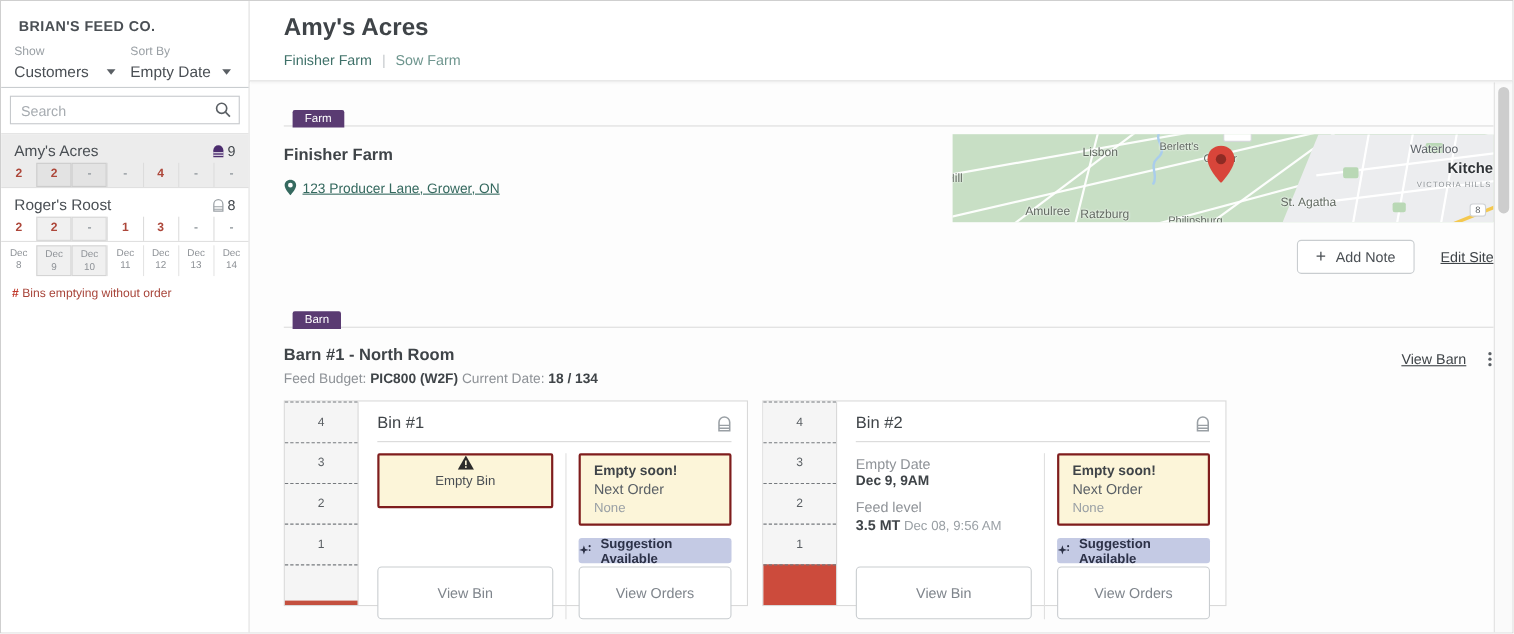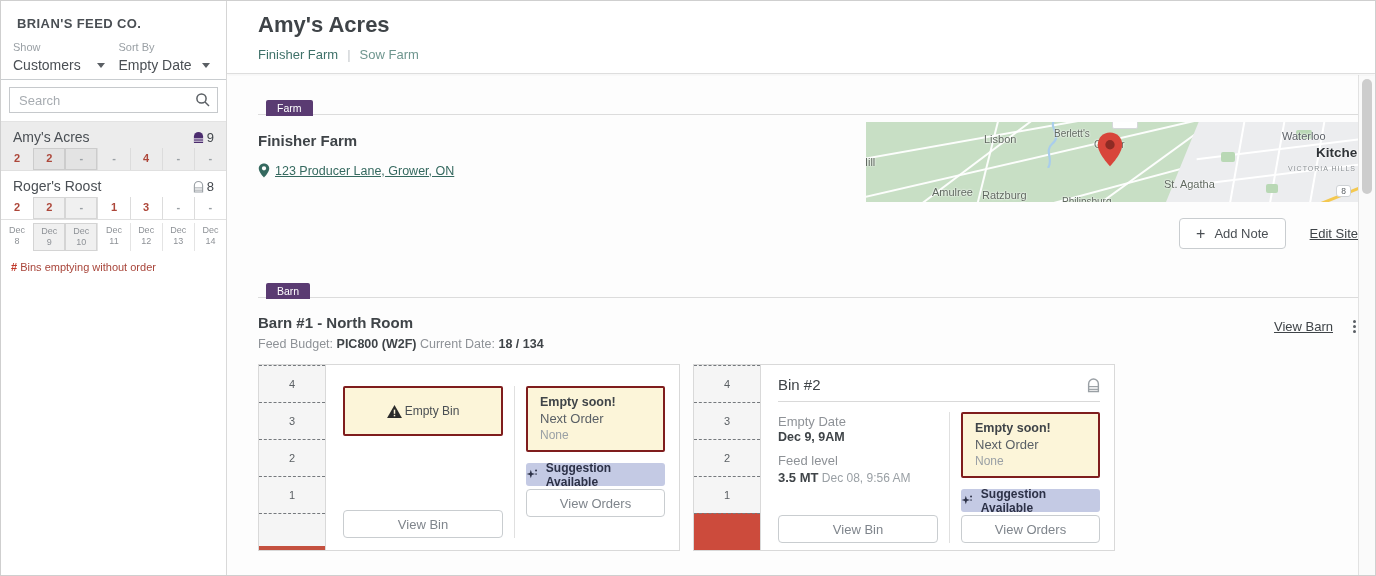--- a/index.html
+++ b/index.html
@@ -92,27 +92,27 @@
   .gauge-seg.red { background:#cc4b3c; }
   .gauge-strip { position:absolute; left:0; right:0; bottom:0; height:4px; background:#c4503f; }
   .bin-body { flex:1; padding:11px 14px 12px 17px; display:flex; flex-direction:column; }
   .bin-title-row { display:flex; align-items:center; justify-content:space-between; border-bottom:1px solid #d9d9d9; padding-bottom:8px; }
   .bin-title { font-size:15px; color:#3f4448; }
   .bin-cols { display:flex; flex:1; margin-top:10px; }
   .bin-col-l { width:160px; display:flex; flex-direction:column; }
   .col-div { width:1px; background:#e0e0e0; margin:0 11px; }
   .bin-col-r { flex:1; display:flex; flex-direction:column; }
   .warnbox { background:#fcf5d9; border:2px solid #7f1d1d; border-radius:2px; }
-  .empty-bin-box { height:50px; display:flex; flex-direction:row; align-items:center; justify-content:center; gap:3px; font-size:12px; color:#4a4f54; }
+  .empty-bin-box { height:50px; display:flex; flex-direction:column; align-items:center; justify-content:flex-start; gap:3px; font-size:12px; color:#4a4f54; }
   .empty-soon-box { padding:7px 12px 8px; }
   .es-title { font-size:12.5px; font-weight:bold; color:#3f4448; }
   .es-line { font-size:13px; color:#5a6066; margin-top:2px; }
   .es-sub { font-size:12px; color:#9aa0a5; margin-top:2px; }
   .suggestion { margin-top:11px; height:23px; background:#c4cae4; border-radius:3px; display:flex; align-items:center; justify-content:center; gap:7px; font-size:12px; font-weight:bold; color:#2c3147; cursor:pointer; }
-  .ghost-btn { margin-top:auto; height:28px; border:1px solid #c9cdd0; border-radius:4px; background:#fff; color:#7f858c; font-size:13px; font-family:inherit; cursor:pointer; width:100%; }
+  .ghost-btn { margin-top:auto; height:48px; border:1px solid #c9cdd0; border-radius:4px; background:#fff; color:#7f858c; font-size:13px; font-family:inherit; cursor:pointer; width:100%; }
   .btn-gap { margin-top:3px; }
   .empty-date-lbl { font-size:13px; color:#8e9297; margin-top:2px; }
   .days-line { display:flex; align-items:baseline; gap:5px; }
   .days-val { font-size:20px; font-weight:bold; color:#2e6b63; }
   .days-unit { font-size:13px; color:#8e9297; }
   .date-bold { font-size:12.5px; font-weight:bold; color:#3f4448; margin-top:1px; }
   .feed-lbl { font-size:13px; color:#8e9297; margin-top:9px; }
   .feed-line { font-size:12px; color:#9aa0a5; margin-top:2px; }
   .feed-line b { font-size:13px; color:#3f4448; }
 
@@ -340,20 +340,28 @@
             <div class="bin-card">
               <div class="gauge">
                 <div class="gauge-seg">4</div>
                 <div class="gauge-seg">3</div>
                 <div class="gauge-seg">2</div>
                 <div class="gauge-seg">1</div>
                 <div class="gauge-seg"></div>
                 <div class="gauge-strip"></div>
               </div>
               <div class="bin-body">
+                <div class="bin-title-row">
+                  <span class="bin-title">Bin #1</span>
+                  <svg width="13" height="16" viewBox="0 0 12 14">
+                      <path d="M1.5 13 V6 a4.5 4.5 0 0 1 9 0 V13 Z" fill="none" stroke="#9aa0a5" stroke-width="1.3"></path>
+                      <line x1="1.5" y1="8.5" x2="10.5" y2="8.5" stroke="#9aa0a5" stroke-width="1.1"></line>
+                      <line x1="1.5" y1="11" x2="10.5" y2="11" stroke="#9aa0a5" stroke-width="1.1"></line>
+                    </svg>
+                </div>
                 <div class="bin-cols">
                   <div class="bin-col-l">
                     <div class="warnbox empty-bin-box">
                       <svg width="15" height="13" viewBox="0 0 16 14">
                           <path d="M8 0 L16 14 H0 Z" fill="#2b2b2b"></path>
                           <rect x="7.2" y="5" width="1.6" height="4.5" fill="#fcf5d9"></rect>
                           <rect x="7.2" y="10.6" width="1.6" height="1.6" fill="#fcf5d9"></rect>
                         </svg>
                       <span>Empty Bin</span>
                     </div>

